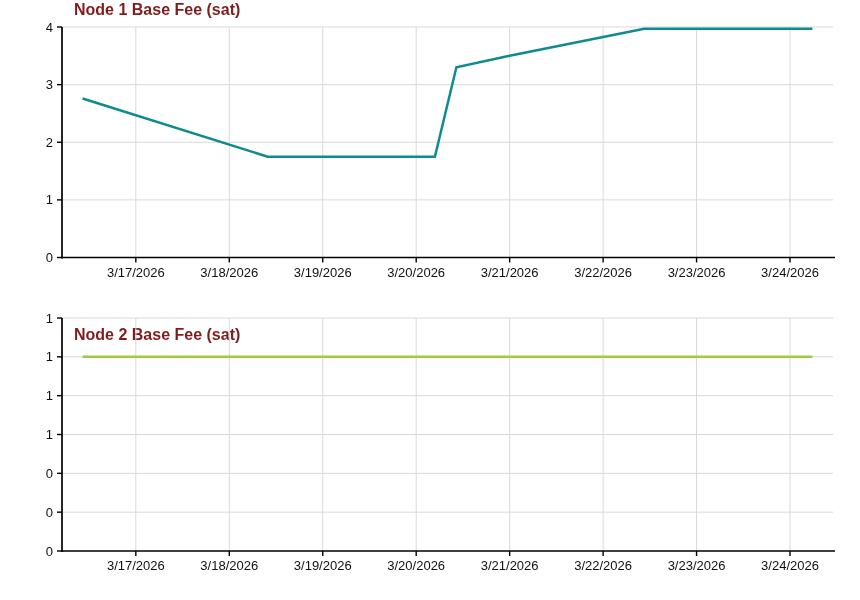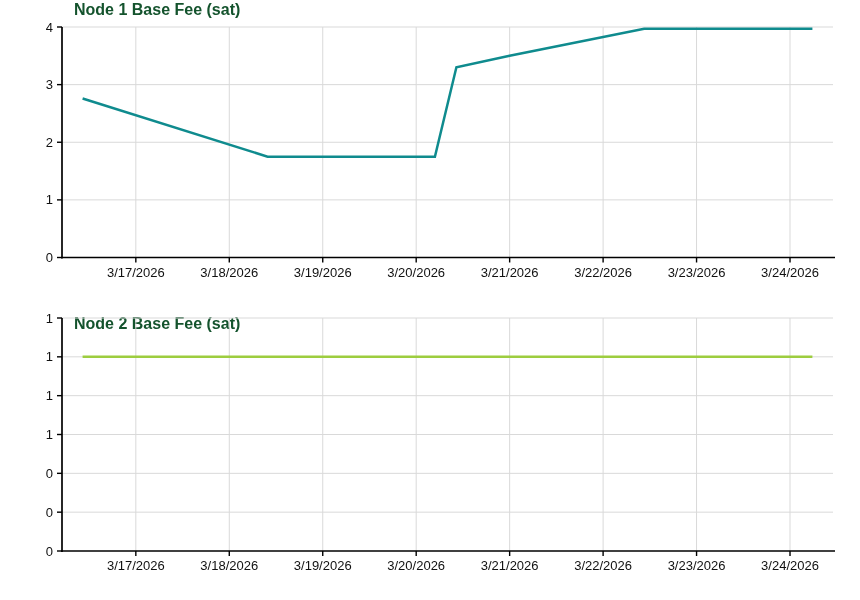--- a/index.html
+++ b/index.html
@@ -13,25 +13,25 @@
     width: 860px;
     height: 600px;
     background: #ffffff;
     overflow: hidden;
   }
   .chart-title {
     position: absolute;
     left: 74px;
     font-size: 16px;
     font-weight: bold;
-    color: #14532d;
+    color: #7f1d1d;
     white-space: nowrap;
   }
   #title-node1 { top: 1px; }
-  #title-node2 { top: 299px; margin-top: 16px; }
+  #title-node2 { top: 310px; margin-top: 16px; }
   #chart-canvas {
     position: absolute;
     left: 0;
     top: 0;
   }
   text {
     font-family: "Liberation Sans", sans-serif;
   }
 </style>
 </head>

